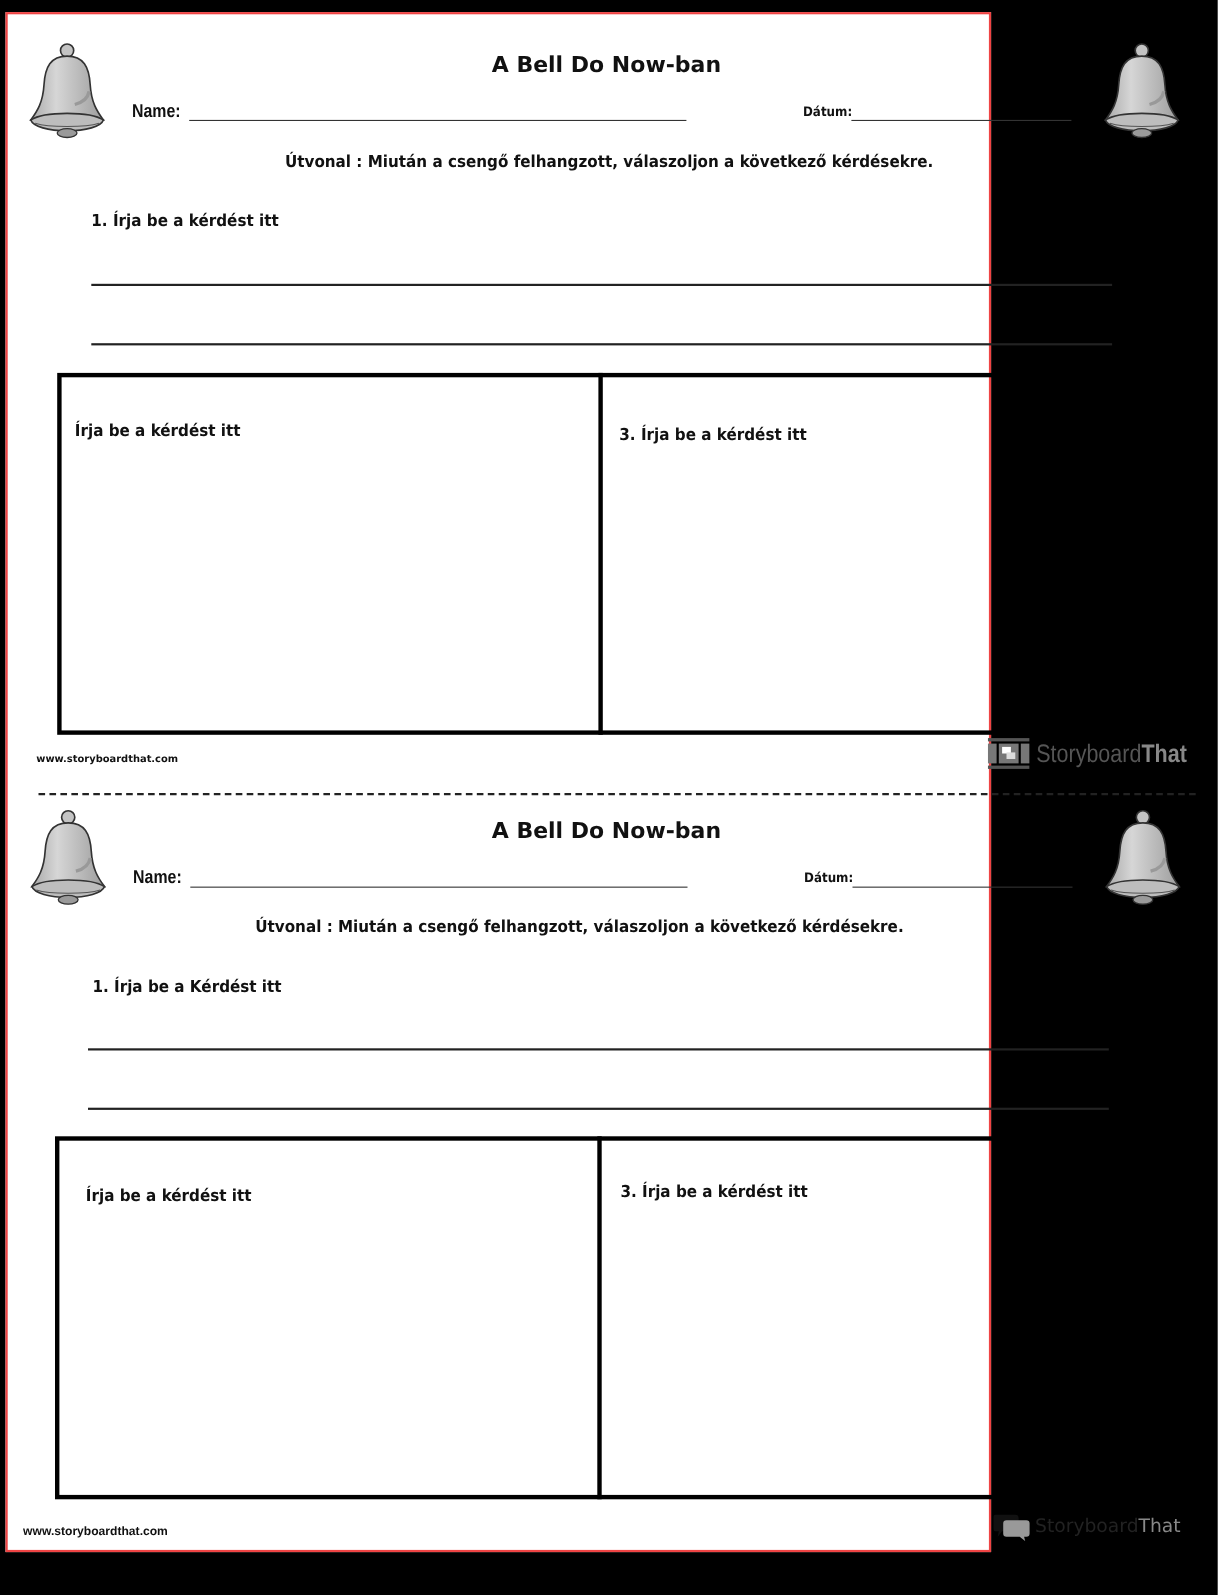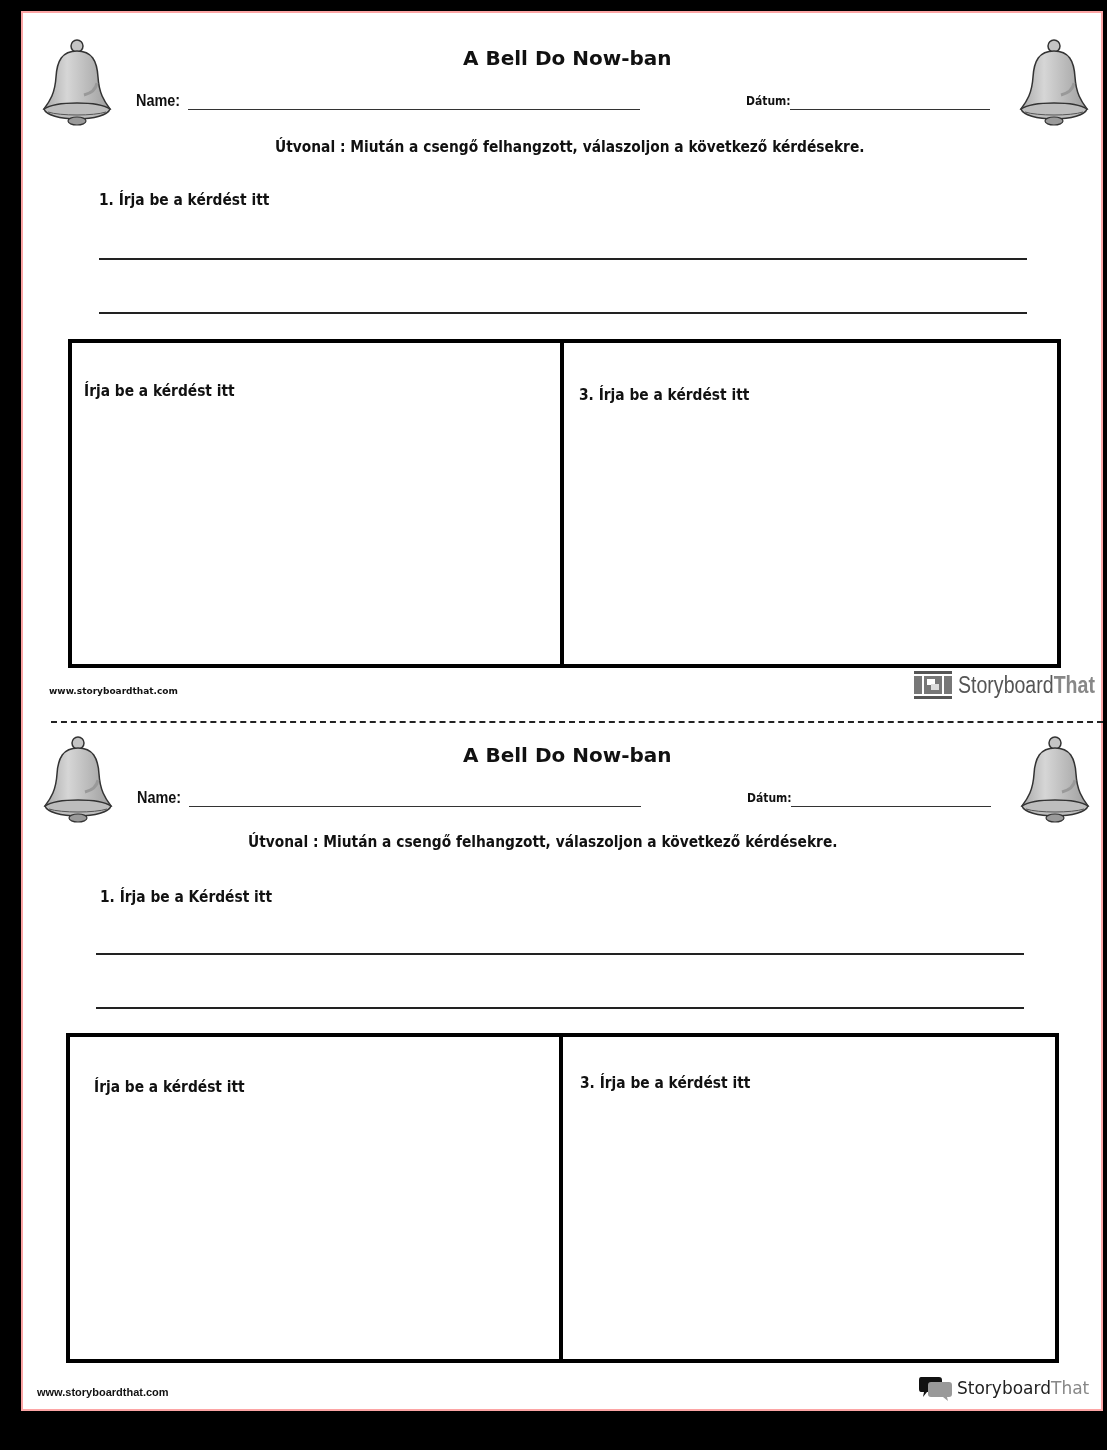--- a/index.html
+++ b/index.html
@@ -1,17 +1,17 @@
 <!DOCTYPE html>
 <html><head>
 <meta charset="utf-8">
 <style>
   html, body { margin:0; padding:0; }
   body { width:1107px; height:1450px; background:#000; position:relative; overflow:hidden; font-family:"DejaVu Sans", sans-serif; }
-  .page { position:absolute; left:21px; top:11px; width:1082px; height:1400px; background:#fff; border:2px solid #fca5a5; box-sizing:border-box; }
+  .page { position:absolute; left:5px; top:11px; width:896px; height:1400px; background:#fff; border:2px solid #ef4444; box-sizing:border-box; }
   .abs { position:absolute; }
   .bell { position:absolute; width:74px; height:90px; }
   .title { position:absolute; font-weight:bold; font-size:20px; color:#111; white-space:nowrap; }
   .name-label { position:absolute; font-family:"Liberation Sans", sans-serif; font-weight:bold; font-size:17px; transform:scaleX(0.85); transform-origin:left; color:#111; }
   .line { position:absolute; border-bottom:1.5px solid #333; height:0; }
   .date-label { position:absolute; font-weight:bold; font-size:12px; color:#111; transform:scaleX(0.9); transform-origin:left; }
   .direction { position:absolute; font-weight:bold; font-size:15px; color:#111; white-space:nowrap; transform:scaleX(0.92); transform-origin:left; }
   .q { position:absolute; font-weight:bold; font-size:15px; color:#111; white-space:nowrap; transform:scaleX(0.92); transform-origin:left; }
   .ansline { position:absolute; height:2px; background:#222; }
   .box { position:absolute; border:4px solid #000; box-sizing:border-box; }

